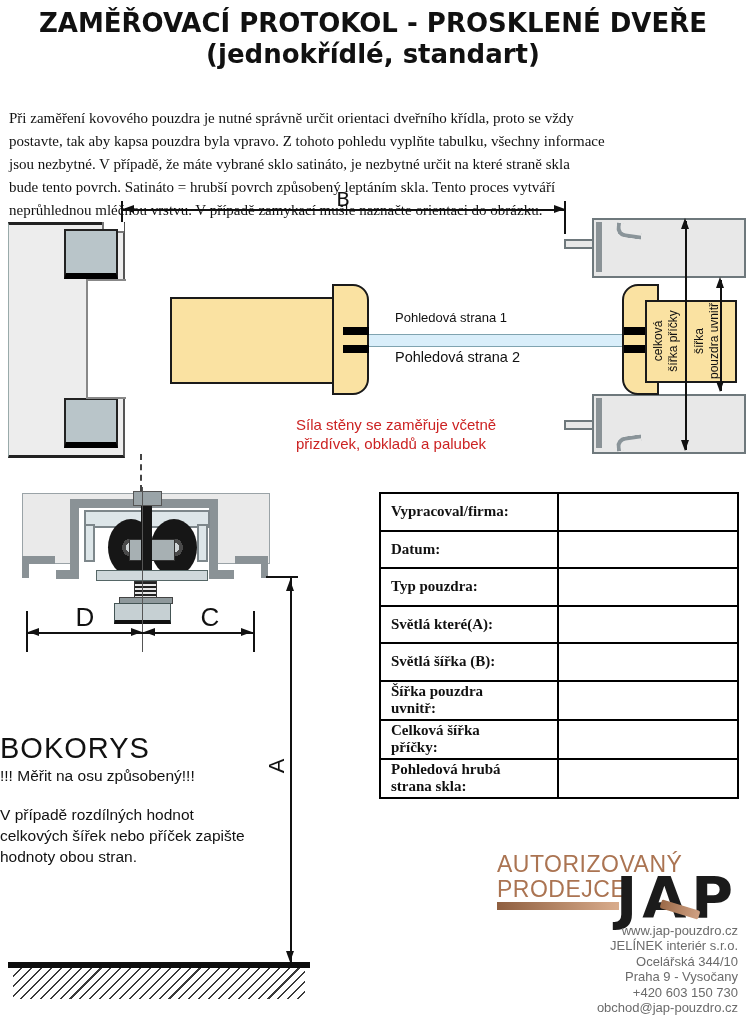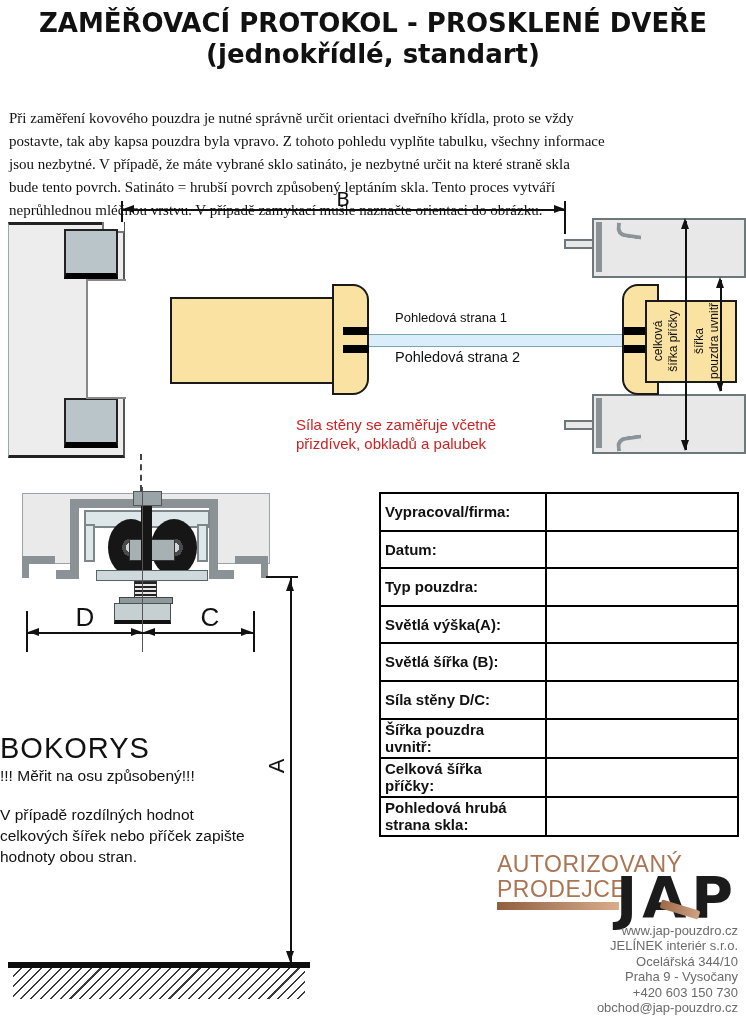--- a/index.html
+++ b/index.html
@@ -29,22 +29,22 @@
   
   #warning{left:296px;top:415px;color:#cc2222;font-size:15px;line-height:19px;font-family:"Liberation Sans",sans-serif;}
   
   #bok{left:0;top:731px;width:288px;text-align:left;font-family:"Liberation Sans",sans-serif;}
   #bok .h{font-size:29px;line-height:34px;letter-spacing:1px;}
   #bok .s{font-size:15.5px;line-height:21px;}
   #bok .p{font-size:15.5px;line-height:21px;margin-top:18px;}
   
   #form-table{position:absolute;left:379px;top:492px;width:360px;border-collapse:collapse;table-layout:fixed;}
   #form-table td{border:2.5px solid #000;height:33.6px;}
-  #form-table td.lbl{width:156px;font-weight:bold;font-size:15px;line-height:17.5px;padding:1px 4px;white-space:pre-line;
-                     font-family:Liberation Sans, sans-serif;}
+  #form-table td.lbl{width:156px;font-weight:bold;font-size:15px;line-height:17.5px;padding:1px 10px;white-space:pre-line;
+                     font-family:Liberation Serif, serif;}
   #form-table td.val{background:#fff;}
   
   .auth{color:#ab7452;font-weight:normal;font-size:23px;letter-spacing:0.5px;font-family:"Liberation Sans",sans-serif;}
   #brand{left:616px;top:869px;font-size:57px;line-height:58px;font-weight:bold;letter-spacing:5px;color:#1b1b1b;
          font-family:"DejaVu Sans",sans-serif;}
   #contacts{left:538px;top:923px;width:200px;text-align:right;color:#6b6b6b;font-size:13px;line-height:15.4px;
             font-family:"Liberation Sans",sans-serif;}
   
   #hatch{background:repeating-linear-gradient(135deg,#ffffff 0 5.5px,#3a3a3a 5.5px 7px);}
   
@@ -170,29 +170,25 @@
         </tr>
     <tr>
           <td class="lbl">Datum:</td>
           <td class="val"></td>
         </tr>
     <tr>
           <td class="lbl">Typ pouzdra:</td>
           <td class="val"></td>
         </tr>
     <tr>
-          <td class="lbl">Světlá výška(A):</td>
+          <td class="lbl">Světlá které(A):</td>
           <td class="val"></td>
         </tr>
     <tr>
           <td class="lbl">Světlá šířka (B):</td>
-          <td class="val"></td>
-        </tr>
-    <tr>
-          <td class="lbl">Síla stěny D/C:</td>
           <td class="val"></td>
         </tr>
     <tr>
           <td class="lbl">Šířka pouzdra
 uvnitř:</td>
           <td class="val"></td>
         </tr>
     <tr>
           <td class="lbl">Celková šířka
 příčky:</td>

